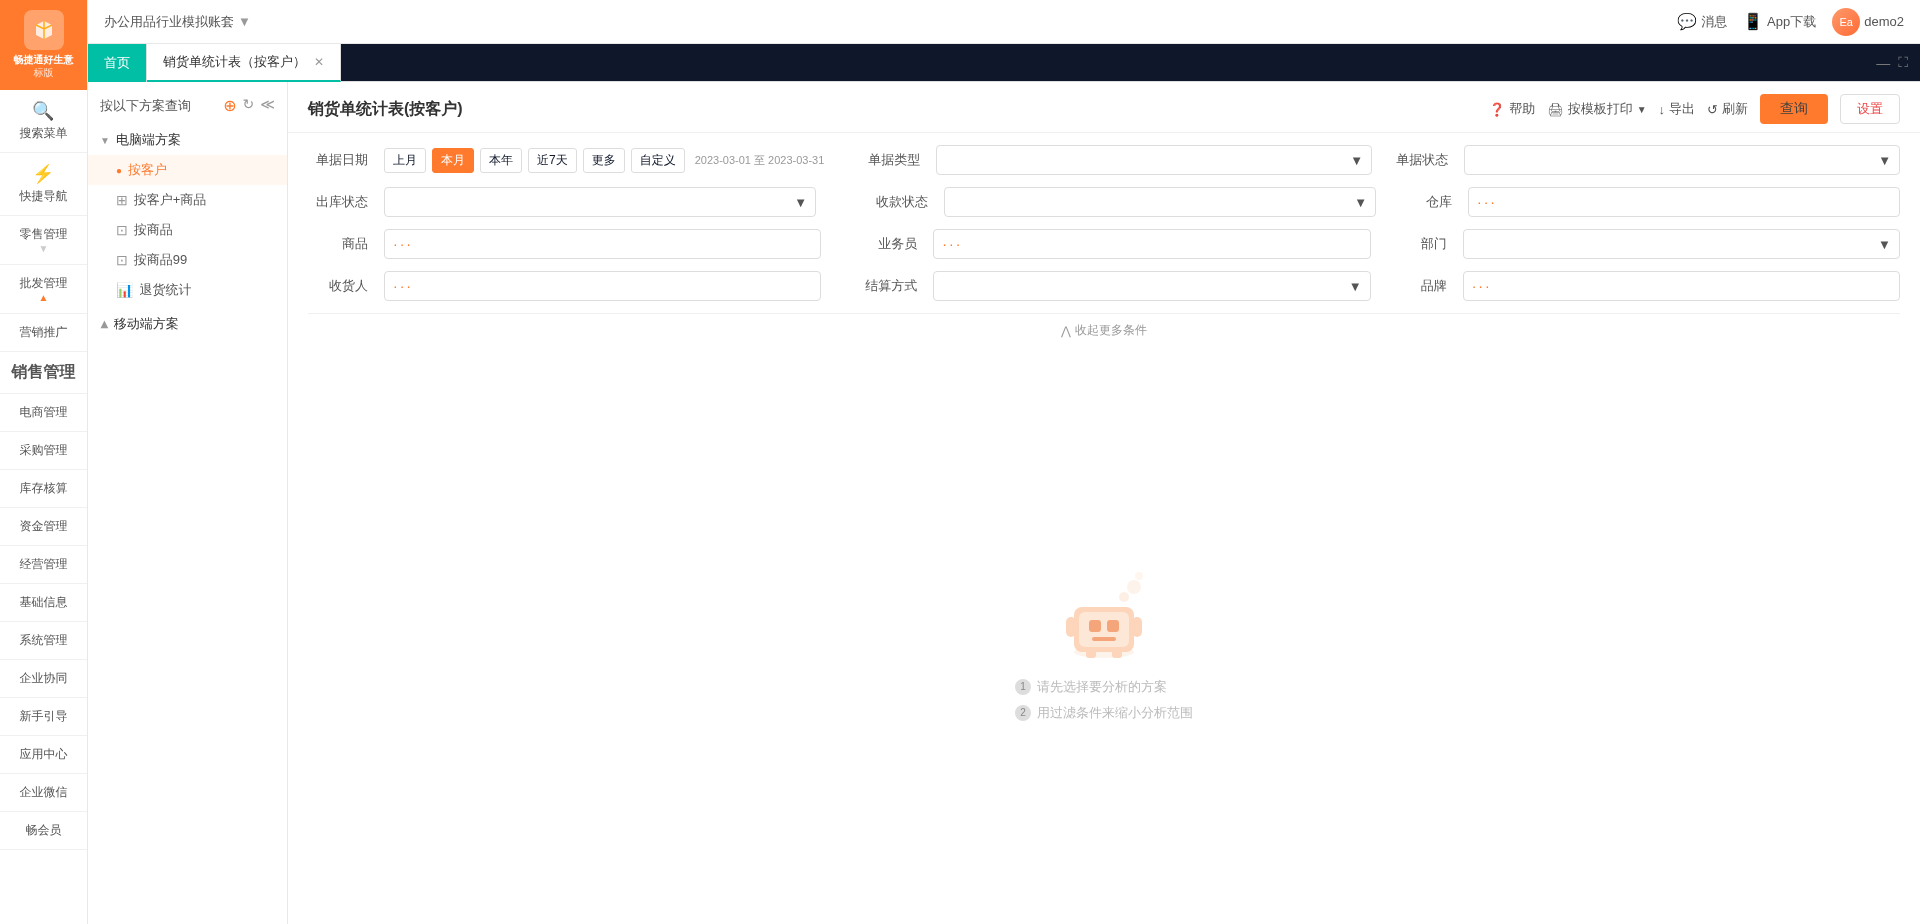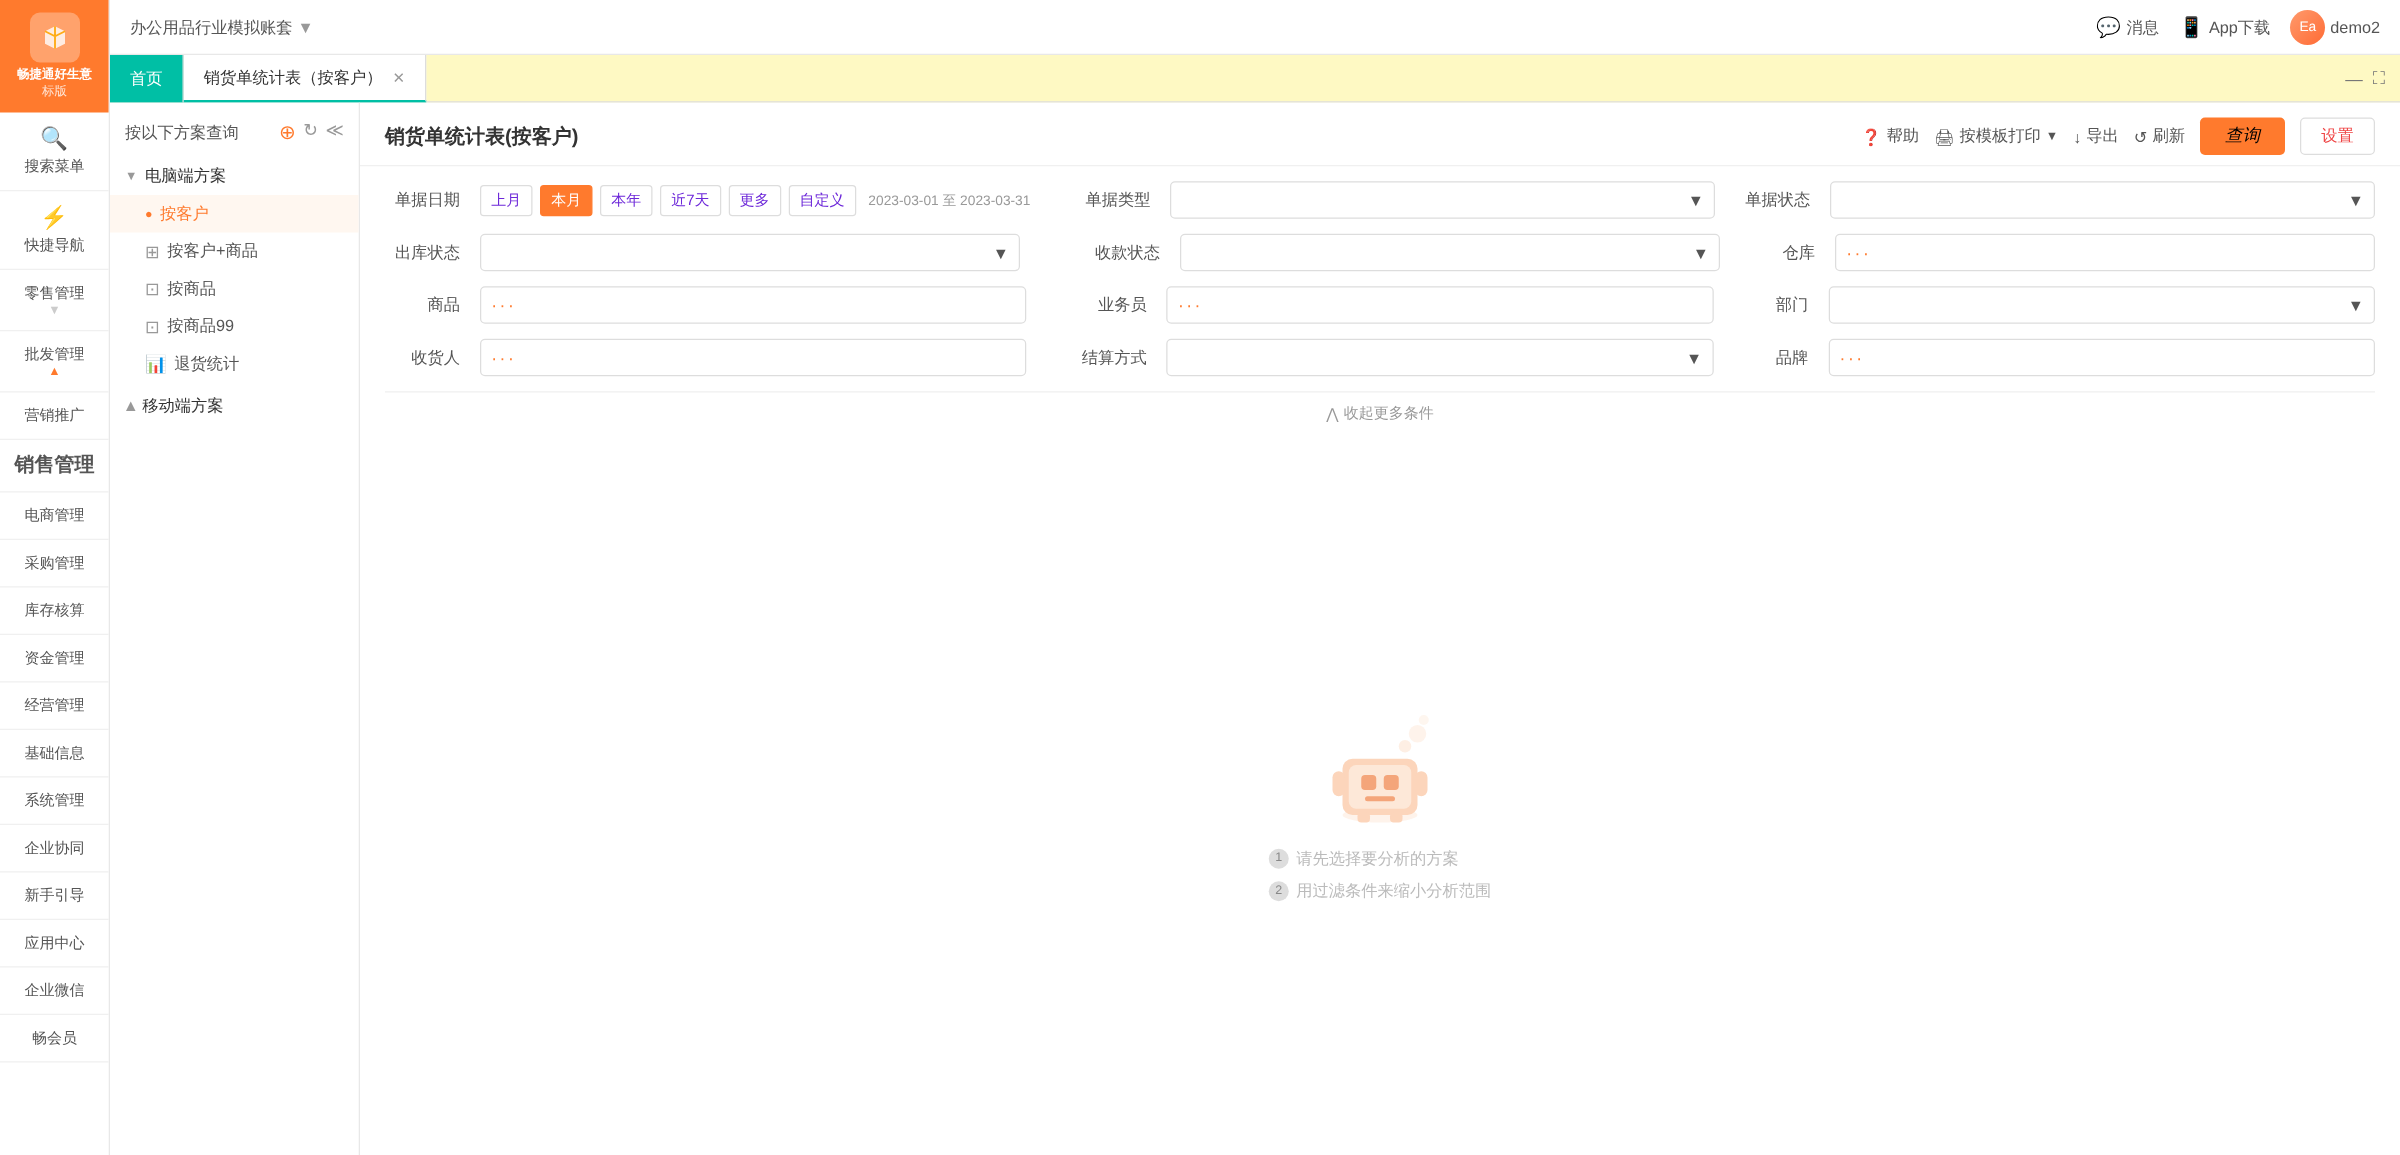--- a/index.html
+++ b/index.html
@@ -106,21 +106,21 @@
       display: flex;
       align-items: center;
       justify-content: center;
       color: white;
       font-size: 12px;
     }
 
     
     .tab-bar {
       height: 38px;
-      background: #fef9c3;
+      background: #0f172a;
       display: flex;
       align-items: center;
       padding: 0 0;
       flex-shrink: 0;
       border-bottom: 1px solid #ddd;
     }
     .tab {
       height: 38px;
       padding: 0 16px;
       display: flex;
@@ -253,27 +253,26 @@
     .page-action-btn {
       display: flex;
       align-items: center;
       gap: 4px;
       cursor: pointer;
       color: #555;
       font-size: 13px;
     }
     .btn-primary {
       background: #ff7a2d;
-      color: #000000;
+      color: #404040;
       border: none;
       padding: 6px 20px;
       border-radius: 4px;
       cursor: pointer;
       font-size: 14px;
-      font-style: italic;
     }
     .btn-default {
       background: white;
       color: #ef4444;
       border: 1px solid #ddd;
       padding: 5px 16px;
       border-radius: 4px;
       cursor: pointer;
       font-size: 13px;
     }
@@ -302,21 +301,21 @@
       align-items: center;
       gap: 6px;
     }
     .date-btn {
       padding: 3px 8px;
       border-radius: 3px;
       cursor: pointer;
       font-size: 12px;
       border: 1px solid #ddd;
       background: white;
-      color: #6d28d9;
+      color: #0f172a;
     }
     .date-btn.active {
       background: #ff7a2d;
       color: white;
       border-color: #ff7a2d;
     }
     .date-range {
       font-size: 11px;
       color: #999;
       margin-left: 4px;

